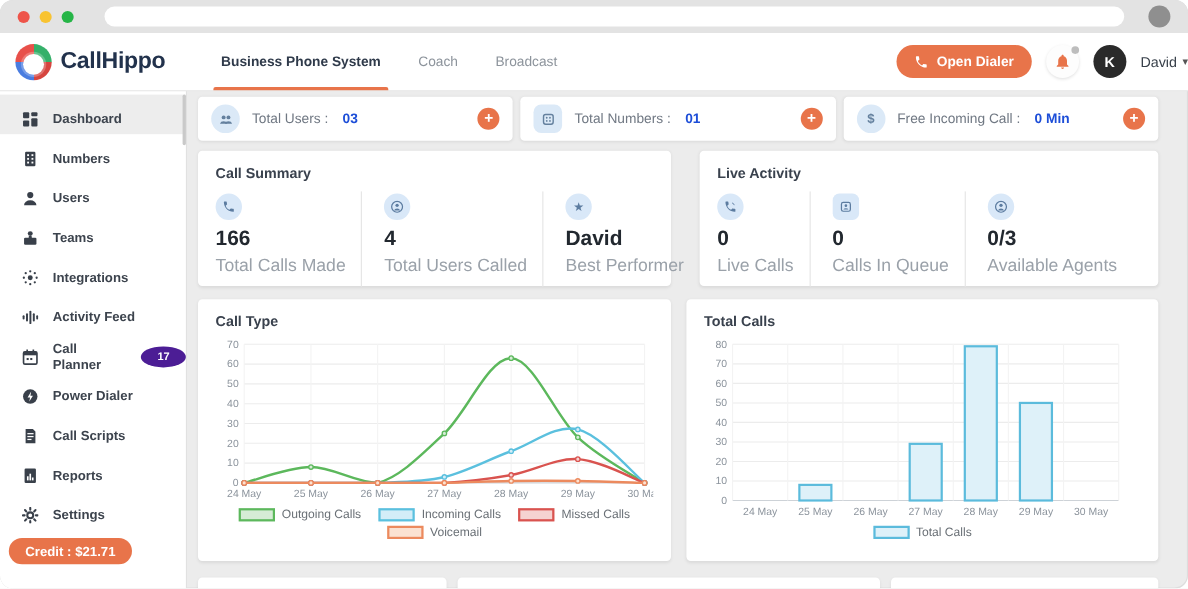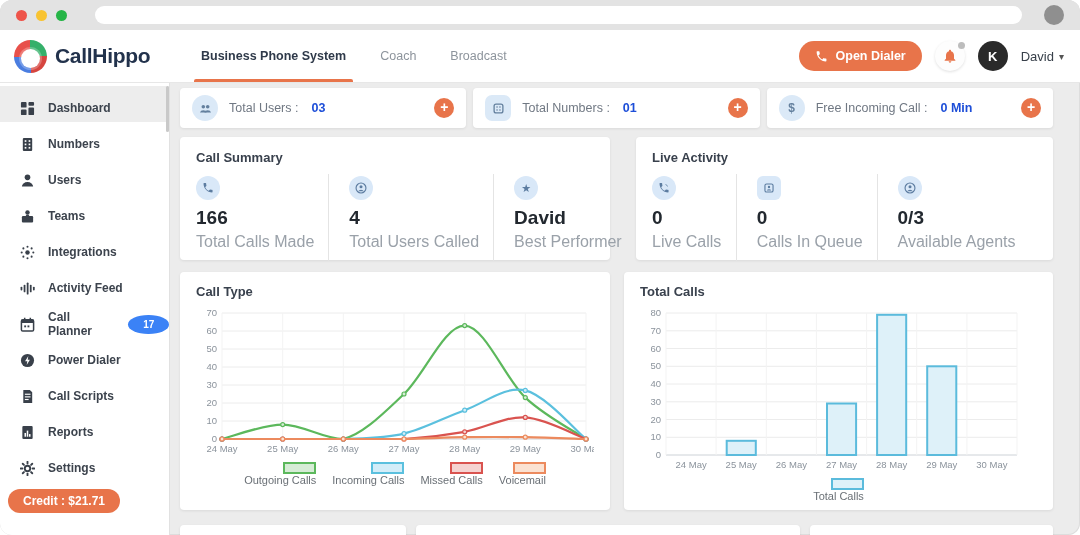--- a/index.html
+++ b/index.html
@@ -19,39 +19,39 @@
   .logo { display:flex; align-items:center; gap:8px; padding:0 14px; width:184px; }
   .logo-mark { width:33px; height:33px; border-radius:50%; position:relative;
      background:conic-gradient(from -90deg, #e8504a 0 25%, #35b06a 25% 50%, #d6453f 50% 75%, #4a7de0 75% 100%); }
   .logo-mark::after { content:""; position:absolute; left:7px; top:9px; width:19px; height:19px;
      background:#fff; border-radius:50%; box-shadow:0 0 0 2px rgba(255,255,255,.25); }
   .logo-text { font-size:21px; font-weight:bold; color:#22324c; letter-spacing:-.3px; }
   .tabs { display:flex; align-items:stretch; }
   .tab { display:flex; align-items:center; padding:0 17px; font-size:12.5px; color:#8d949c; cursor:pointer; position:relative; }
   .tab.active { color:#2f3a4a; font-weight:bold; }
   .tab.active::after { content:""; position:absolute; left:10px; right:10px; bottom:0; height:3px; background:#e8744a; border-radius:2px 2px 0 0; }
-  .appbar-right { margin-left:auto; display:flex; align-items:center; gap:13px; padding-right:16px; }
+  .appbar-right { margin-left:auto; display:flex; align-items:center; gap:13px; }
   .open-dialer { display:flex; align-items:center; gap:8px; background:#e8744a; color:#fff;
      border:none; border-radius:16px; height:30px; padding:0 16px; font-size:12.5px; font-weight:bold; cursor:pointer; }
   .bell-wrap { width:30px; height:30px; border-radius:50%; background:#fdfdfd; box-shadow:0 1px 3px rgba(0,0,0,.12);
      display:flex; align-items:center; justify-content:center; position:relative; cursor:pointer; }
   .bell-dot { position:absolute; top:1px; right:0px; width:7px; height:7px; border-radius:50%; background:#bdbdbd; }
   .avatar { width:30px; height:30px; border-radius:50%; background:#2a2a2a; color:#fff; font-size:13px; font-weight:bold;
      display:flex; align-items:center; justify-content:center; }
   .user-name { font-size:13px; color:#38404a; display:flex; align-items:center; gap:5px; cursor:pointer; }
   .caret { font-size:10px; color:#555; }
 
   
   .body-row { display:flex; height:453px; }
   .sidebar { width:170px; background:#fff; border-right:1px solid #e1e1e1; position:relative; padding-top:4px; flex:none; }
   .side-item { display:flex; align-items:center; gap:13px; height:36px; padding:8px 0 0 20px; font-size:12px;
      font-weight:bold; color:#3c434d; cursor:pointer; }
   .side-item.active { background:#ededed; }
   .side-item svg { width:15px; height:15px; fill:#39404a; flex:none; }
-  .side-badge { width:43px; height:19px; border-radius:50%; background:#3b82f6; color:#fff; font-size:10px; font-weight:bold;
+  .side-badge { width:43px; height:19px; border-radius:50%; background:#4c1d95; color:#fff; font-size:10px; font-weight:bold;
      display:flex; align-items:center; justify-content:center; margin-left:2px; }
   .credit-pill { position:absolute; left:8px; bottom:22px; background:#e8744a; color:#fff; font-size:12px; font-weight:bold;
      padding:5px 15px; border-radius:14px; cursor:pointer; }
   .side-scroll-thumb { position:absolute; right:0; top:4px; width:3px; height:46px; background:#c9c9c9; border-radius:2px; }
 
   .main { flex:1; padding:6px 27px 0 10px; overflow:hidden; }
   .card { background:#fff; border-radius:4px; box-shadow:0 1px 3px rgba(0,0,0,.08); }
 
   
   .stat-row { display:flex; gap:7px; margin-bottom:9px; }
@@ -83,21 +83,21 @@
   .sum-label { font-size:16px; color:#9aa1a9; white-space:nowrap; }
   .cs-col1 { flex:0 0 33%; } .cs-col2 { flex:0 0 31%; } .cs-col3 { flex:1; }
   .la-col1 { flex:0 0 22%; } .la-col2 { flex:0 0 29%; } .la-col3 { flex:1; }
 
   
   .row3 { display:grid; grid-template-columns:430px 1fr; gap:14px; }
   .chart-card { height:238px; padding:12px 16px 0; }
   .chart-card svg text { font-size:9.5px; fill:#8b939c; font-family:"Liberation Sans",sans-serif; }
   .chart-svg { display:block; margin-top:6px; }
   .legend { display:flex; flex-wrap:wrap; justify-content:center; gap:4px 16px; margin-top:5px; }
-  .legend-item { display:flex; align-items:flex-end; gap:0; font-size:11px; color:#6a7076; cursor:pointer;flex-direction:column; }
+  .legend-item { display:flex; align-items:flex-start; gap:6px; font-size:11px; color:#6a7076; cursor:pointer; }
   .legend-sw { width:33px; height:12px; border:2px solid; display:inline-block; }
 
   
   .bottom-strips { display:flex; gap:10px; margin-top:15px; }
   .strip { background:#fff; border-radius:4px 4px 0 0; height:12px; box-shadow:0 1px 3px rgba(0,0,0,.08); }
   .strip1 { width:226px; } .strip2 { width:384px; } .strip3 { flex:1; }
 </style>
 </head>
 <body>
 

